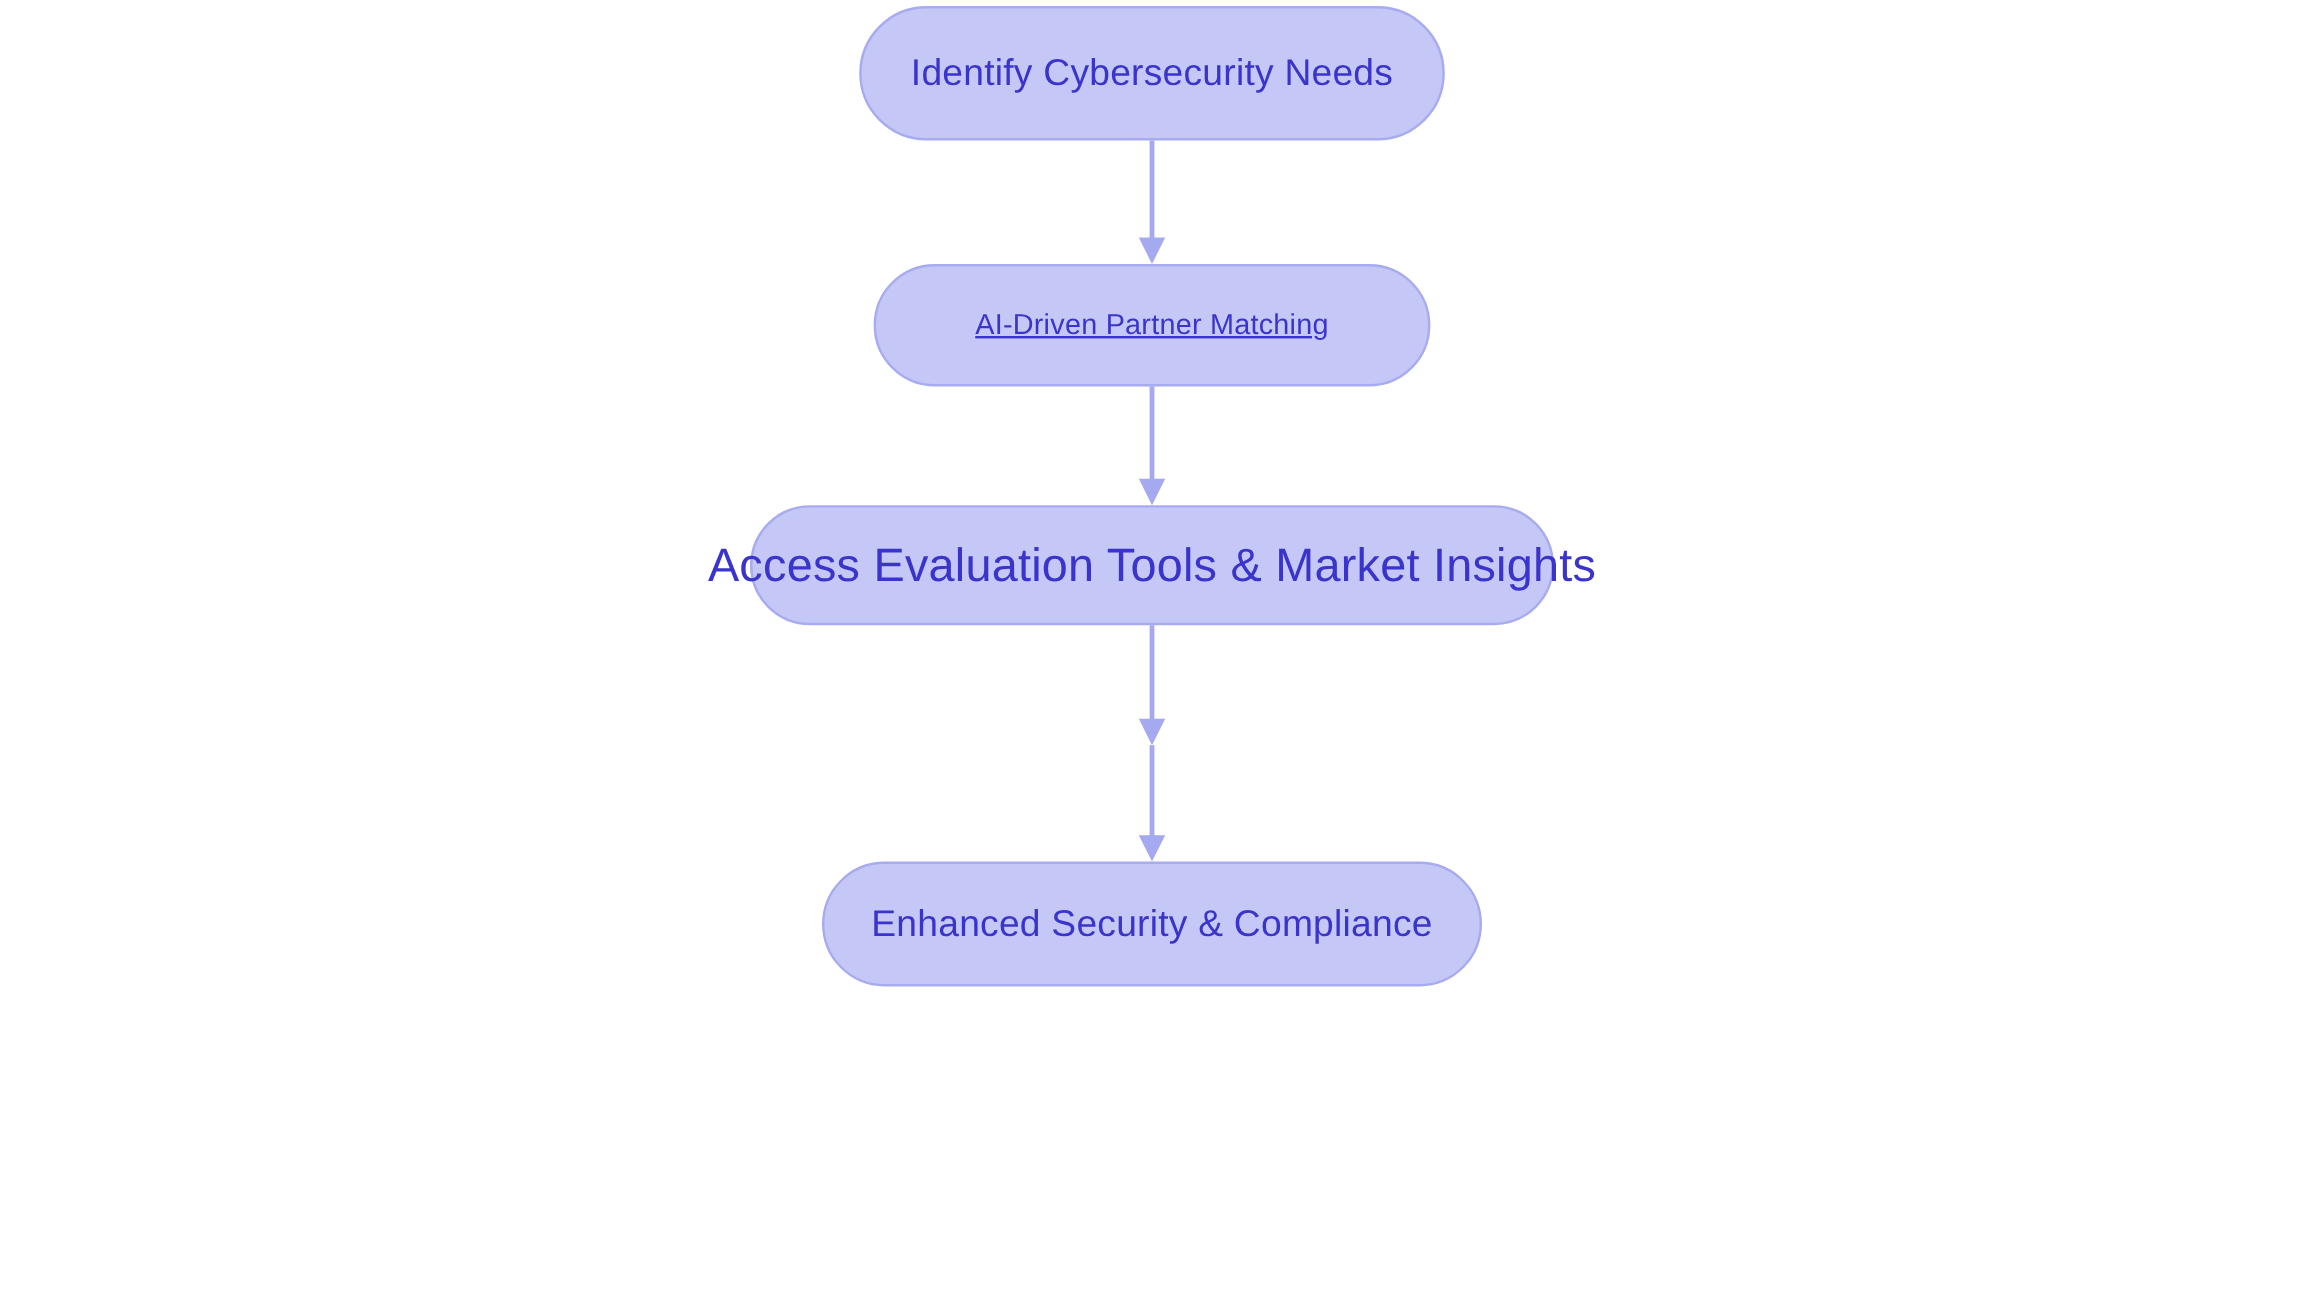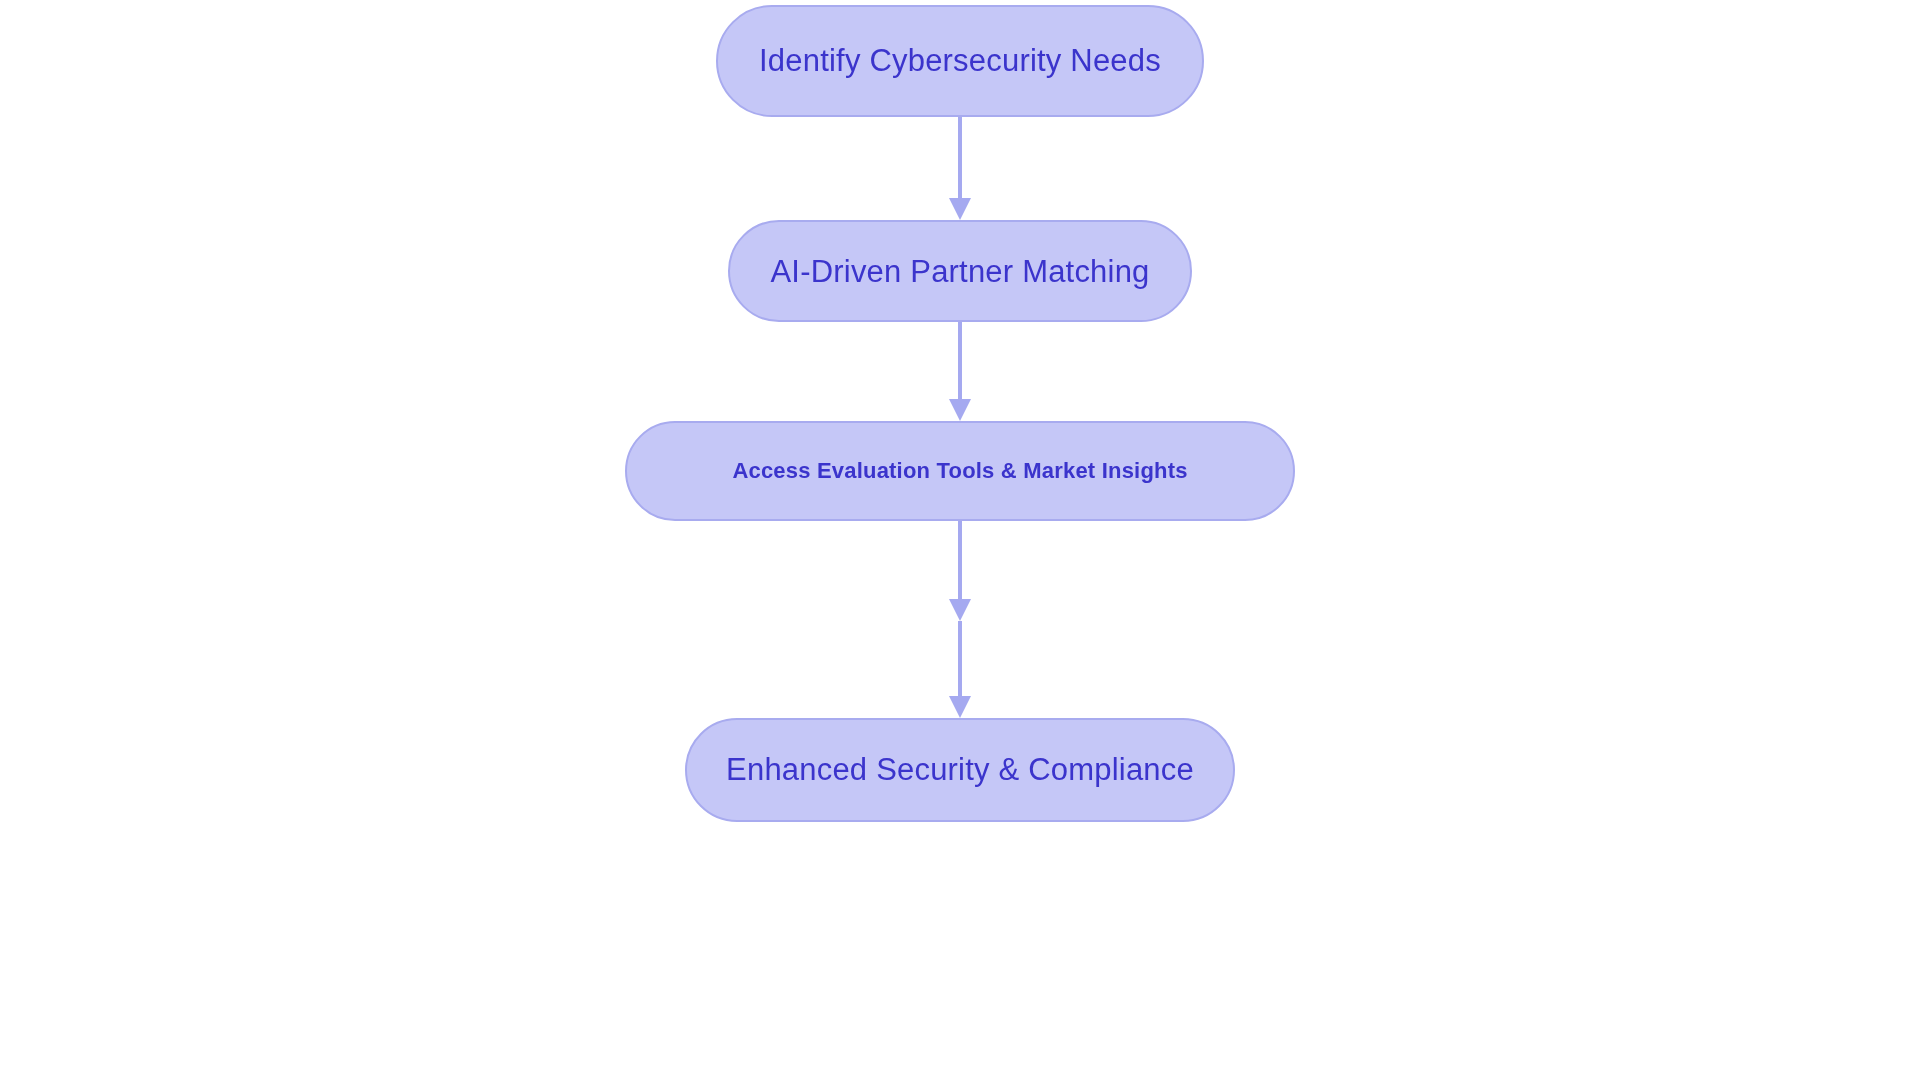--- a/index.html
+++ b/index.html
@@ -46,22 +46,22 @@
     letter-spacing: 0.2px;
     font-weight: 400;
   }
   .flow-node .node-label {
     display: block;
     line-height: 1;
     padding: 0 26px;
   }
   
   .node-1 { width: 488px; height: 128px; font-size: 31px; margin-top: 5px; }
-  .node-2 { width: 464px; height: 116px; font-size: 31px; }
-  .node-3 { width: 670px; height: 115px; font-size: 22px; font-weight: bold; }
+  .node-2 { width: 464px; height: 116px; font-size: 24px; text-decoration: underline; }
+  .node-3 { width: 670px; height: 115px; font-size: 39px; }
   .node-4 { width: 487px; height: 120px; font-size: 31px; }
   .node-5 { width: 550px; height: 119px; font-size: 31px; justify-content: center; }
 
   .flow-connector {
     position: relative;
     width: 40px;
     display: flex;
     flex-direction: column;
     align-items: center;
     justify-content: flex-start;

